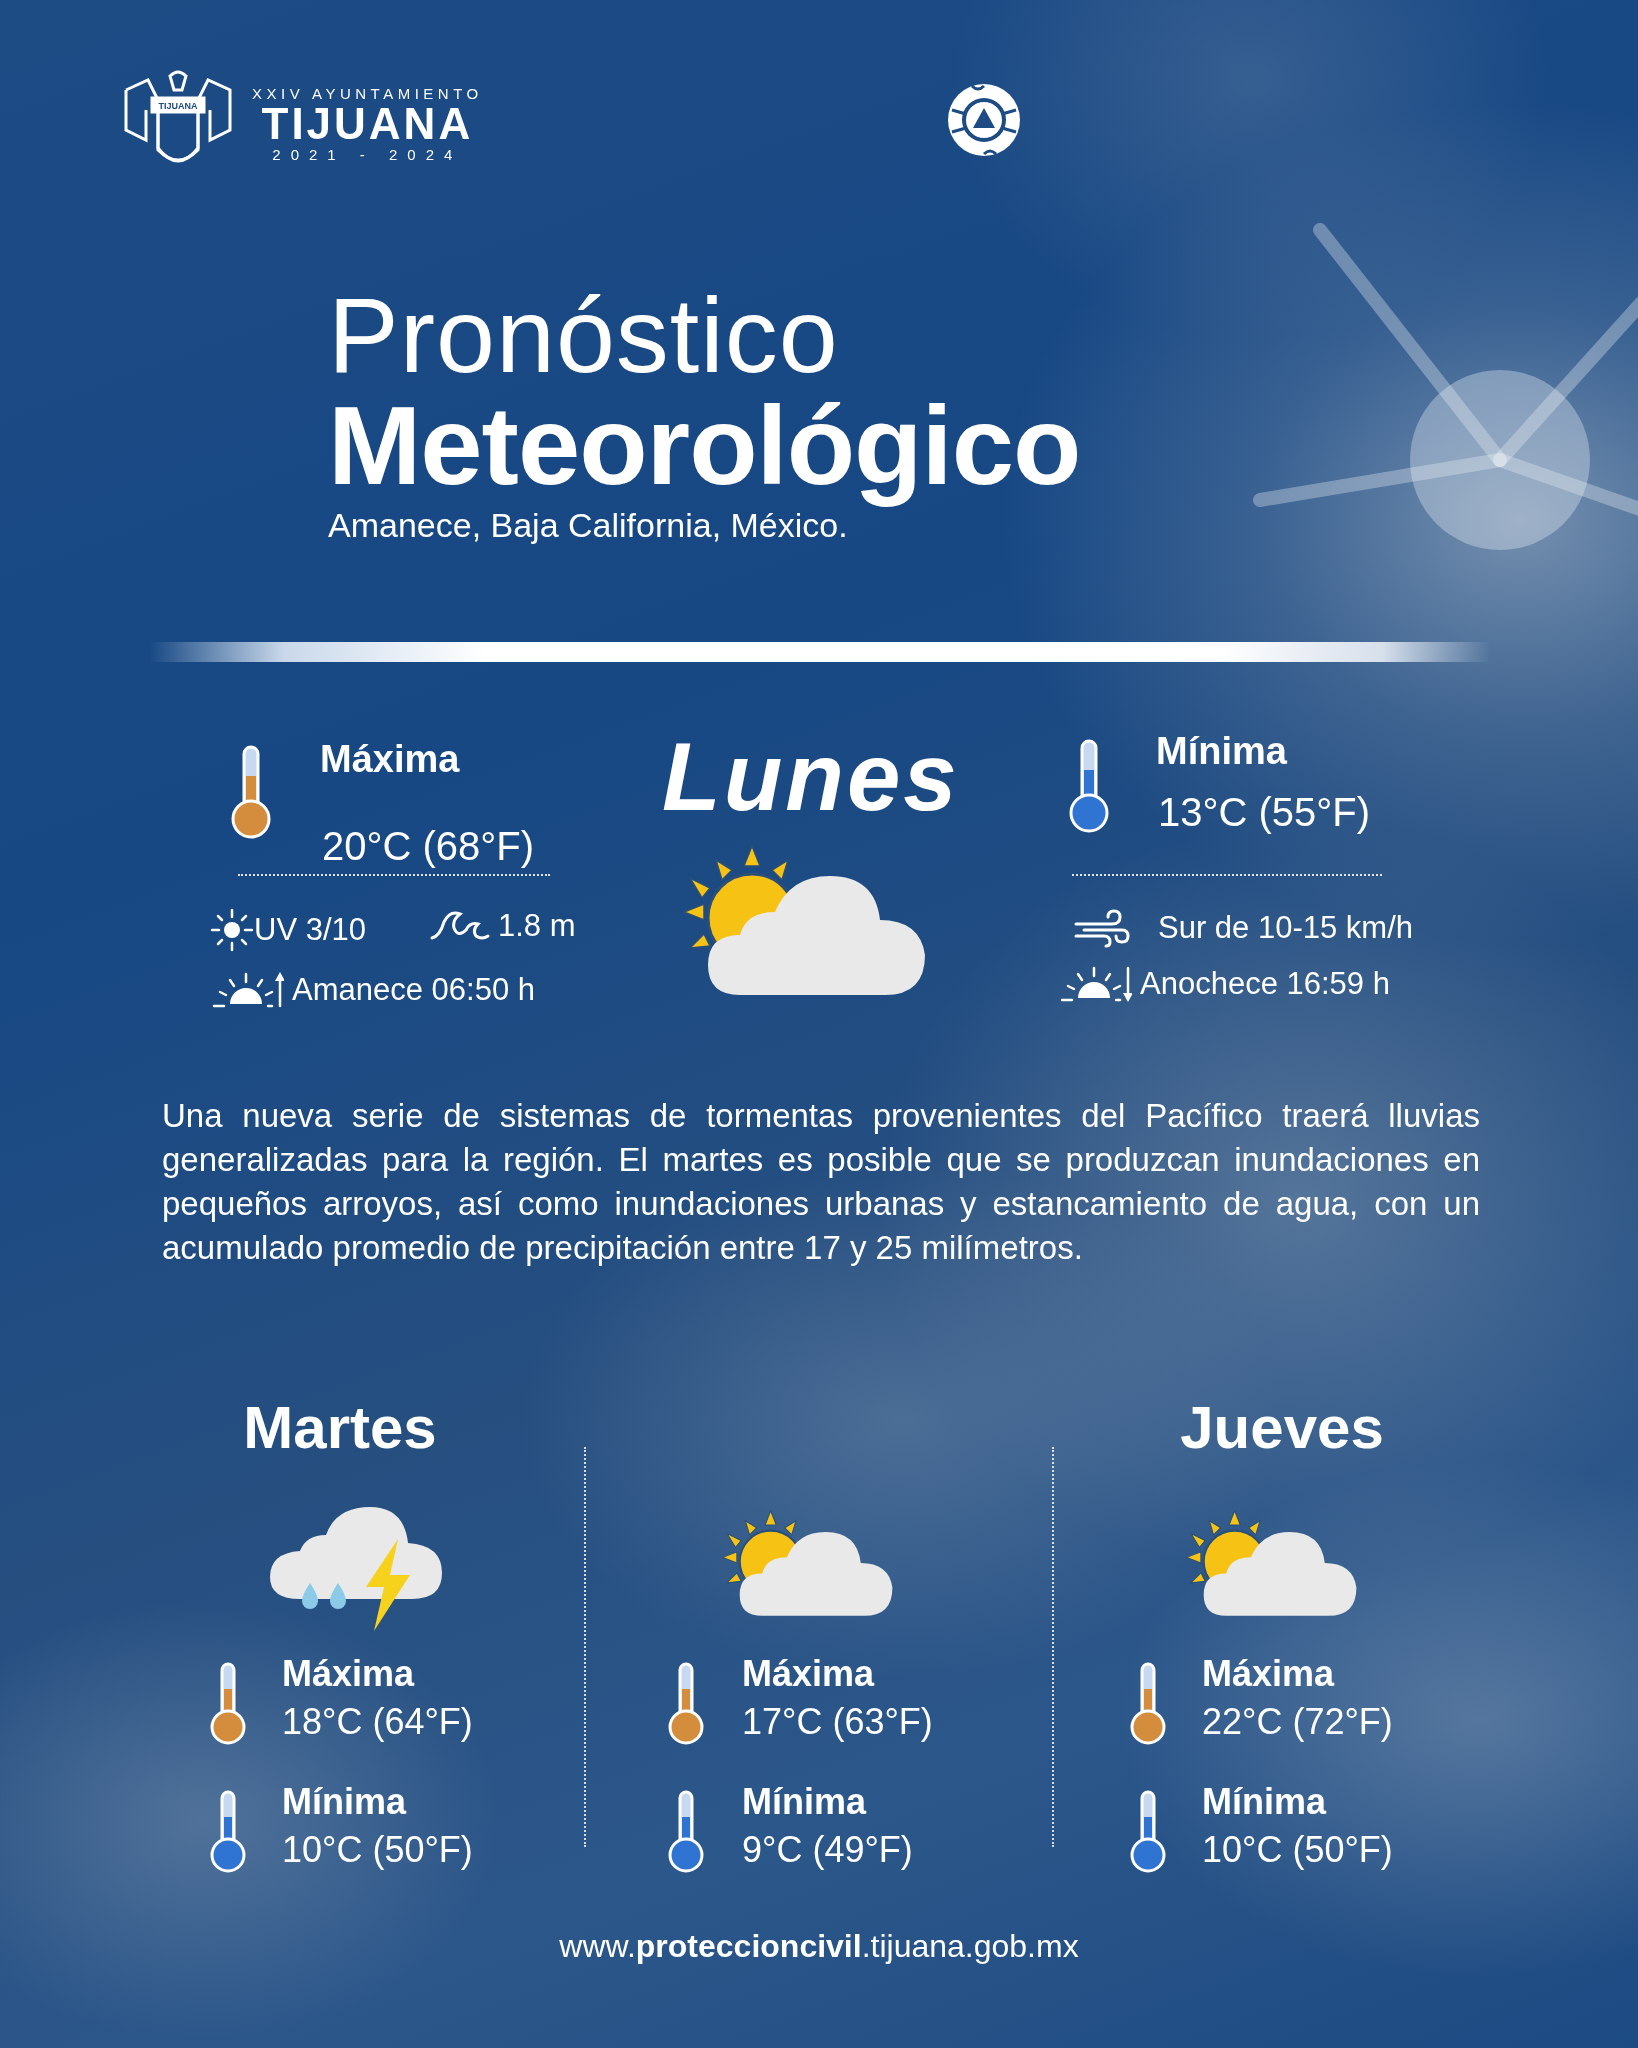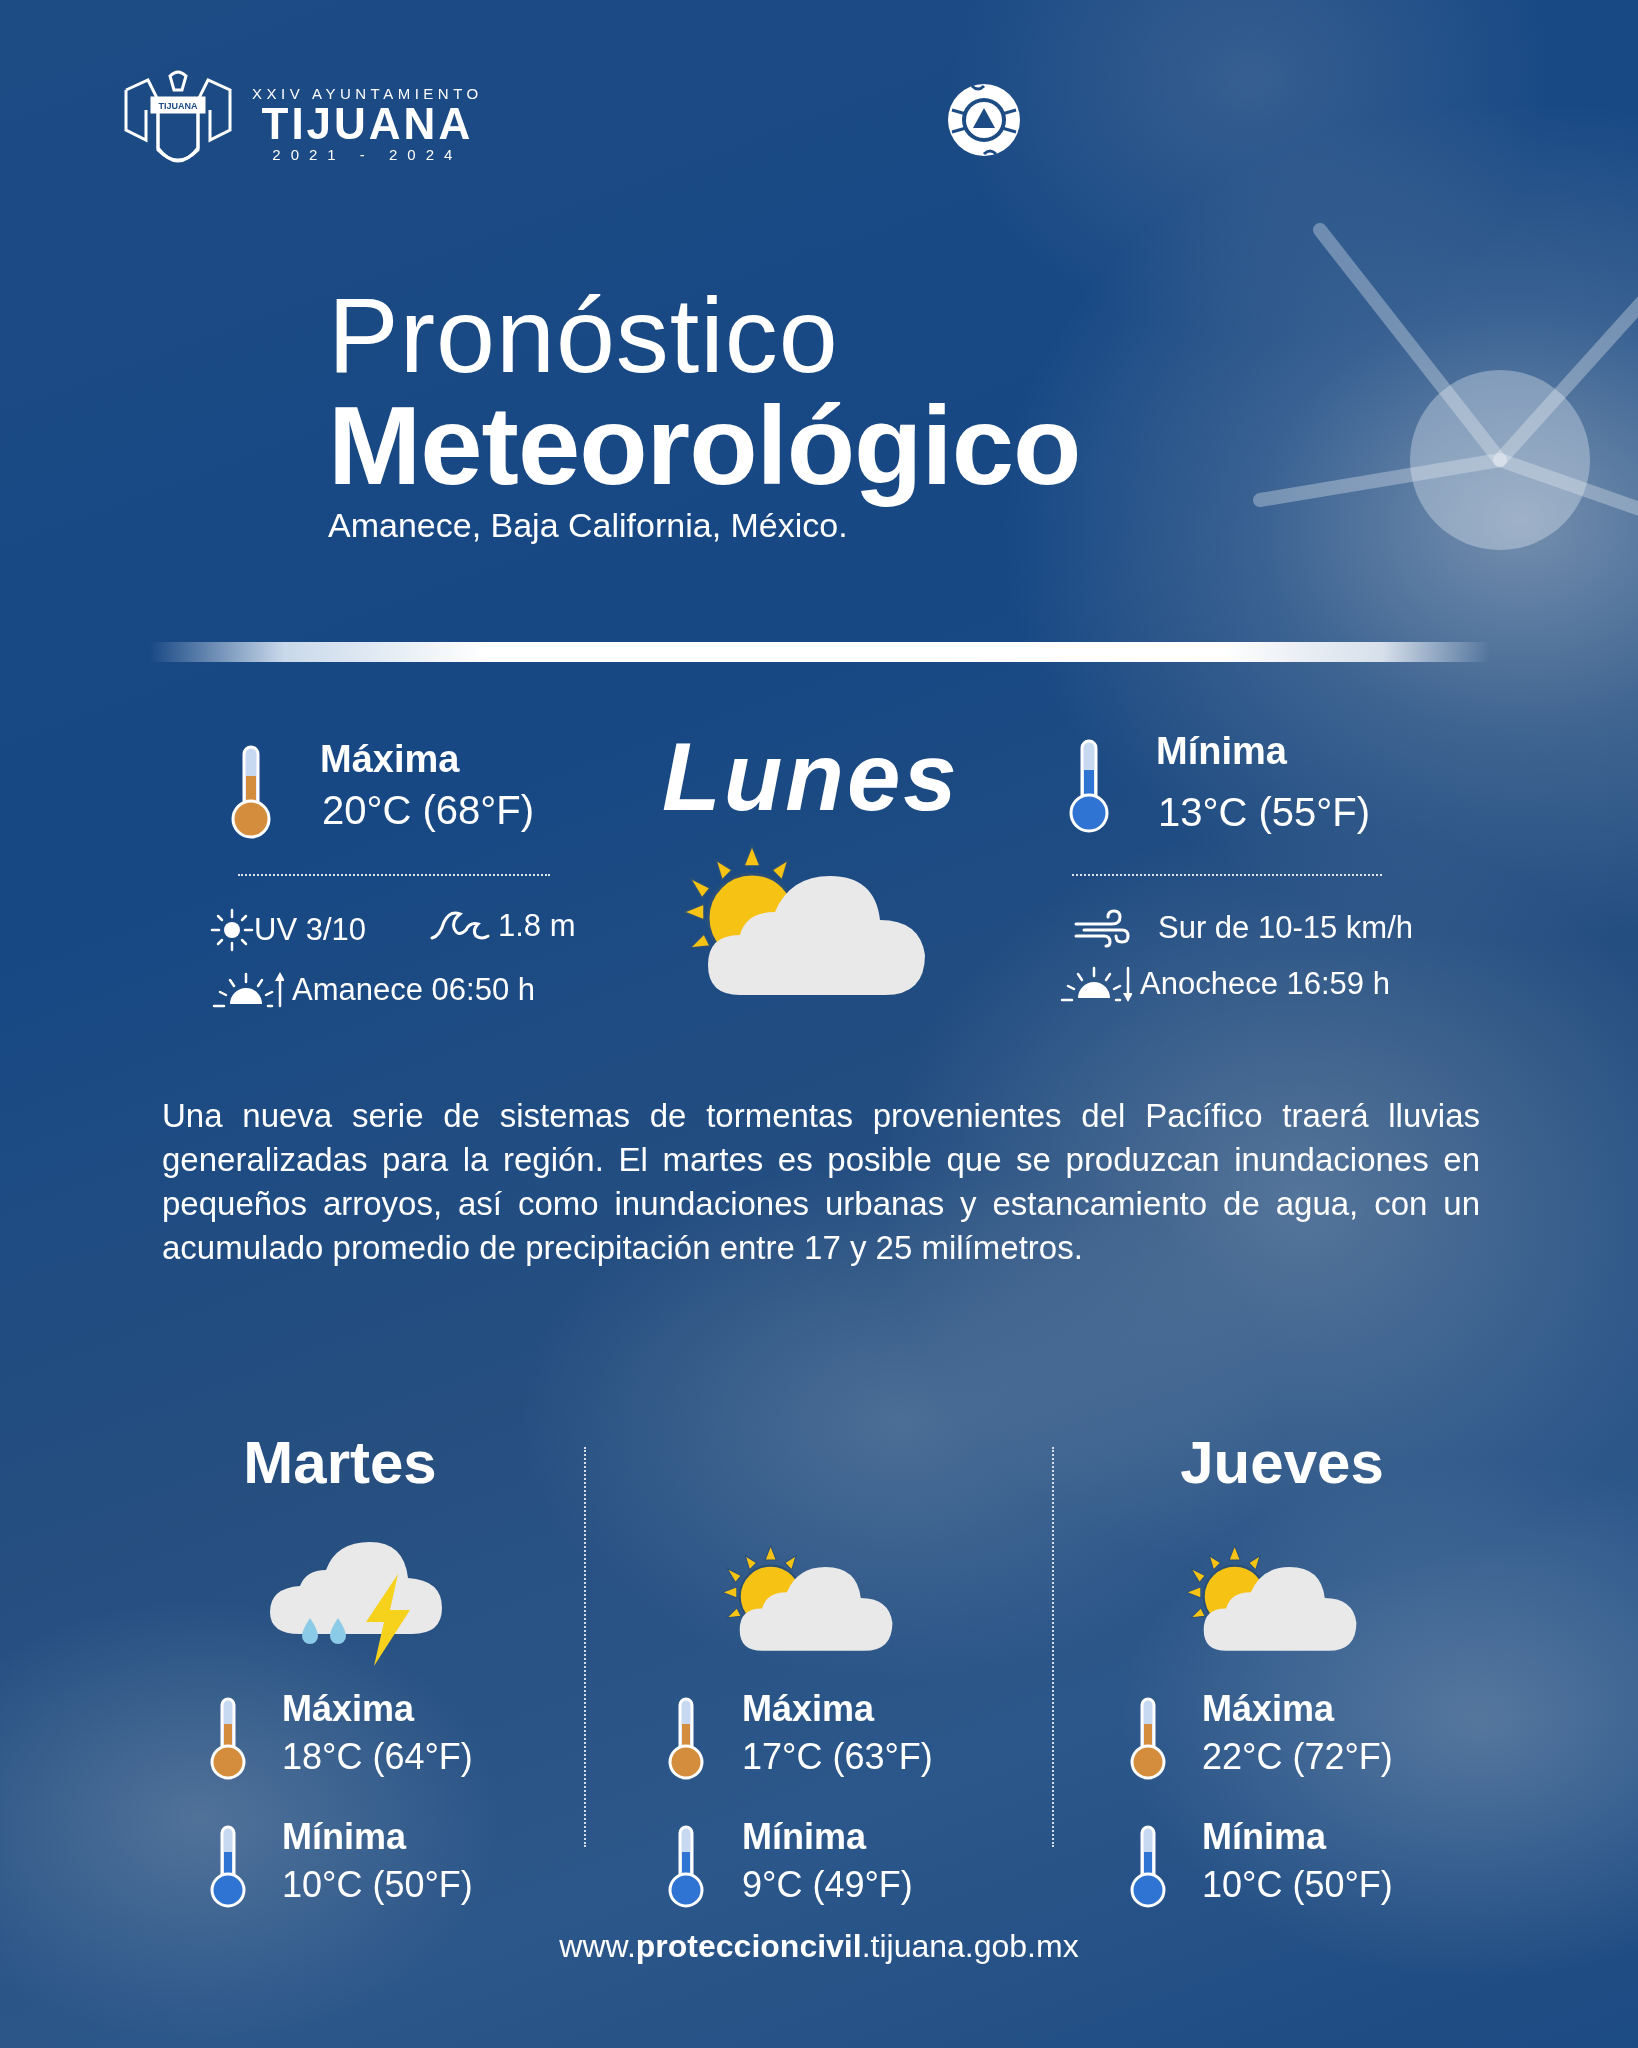--- a/index.html
+++ b/index.html
@@ -43,21 +43,21 @@
   .lbl { position:absolute; font-size:38px; font-weight:bold; }
   .val { position:absolute; font-size:40px; }
   .dotline { position:absolute; height:2px; border-top:2px dotted rgba(255,255,255,0.85); }
   .stat { position:absolute; font-size:31px; display:flex; align-items:center; gap:8px; white-space:nowrap; }
   .day-today { position:absolute; left:662px; top:722px; font-size:96px; font-weight:bold; letter-spacing:3px;font-style:italic; }
   .paragraph {
     position:absolute; left:162px; top:1094px; width:1318px;
     font-size:33px; line-height:44px; text-align:justify;
   }
   
-  .col { position:absolute; top:1428px; width:420px; height:500px; }
+  .col { position:absolute; top:1393px; width:420px; height:500px; }
   .col-day { position:absolute; top:0; left:0; width:100%; text-align:center; font-size:60px; font-weight:bold; }
   .col-icon { position:absolute; }
   .col-thermo { position:absolute; }
   .col-lbl { position:absolute; font-size:36px; font-weight:bold; }
   .col-val { position:absolute; font-size:36px; }
   .vdiv { position:absolute; top:1447px; width:2px; height:400px; border-left:2px dotted rgba(255,255,255,0.8); }
   .footer { position:absolute; left:0; top:1928px; width:1638px; text-align:center; font-size:32px; }
   .footer b { font-weight:bold; }
 </style>
 </head>
@@ -112,21 +112,21 @@
 <div class="title2">Meteorológico</div>
 <div class="subtitle">Amanece, Baja California, México.</div>
 <div class="hr-main"></div>
 
 <svg class="thermo" style="left:228px;top:744px" width="46" height="96" viewBox="0 0 46 96">
   <rect x="16" y="3" width="14" height="66" rx="7" fill="#c7d9f0" stroke="#fff" stroke-width="3"></rect>
   <rect x="18" y="32" width="10" height="40" fill="#d38d3c"></rect>
   <circle cx="23" cy="75" r="18" fill="#d38d3c" stroke="#fff" stroke-width="3"></circle>
 </svg>
 <div class="lbl" style="left:320px;top:738px">Máxima</div>
-<div class="val" style="left:322px;top:788px">20°C (68°F)</div>
+<div class="val" style="left:322px;top:824px">20°C (68°F)</div>
 <div class="dotline" style="left:238px;top:874px;width:312px"></div>
 
 <div class="stat" style="left:210px;top:908px">
   <svg width="44" height="44" viewBox="0 0 44 44">
     <circle cx="22" cy="22" r="8" fill="#fff"></circle>
     <g stroke="#fff" stroke-width="2.5" stroke-linecap="round">
       <line x1="22" y1="2" x2="22" y2="9"></line>
         <line x1="22" y1="35" x2="22" y2="42"></line>
       <line x1="2" y1="22" x2="9" y2="22"></line>
         <line x1="35" y1="22" x2="42" y2="22"></line>

